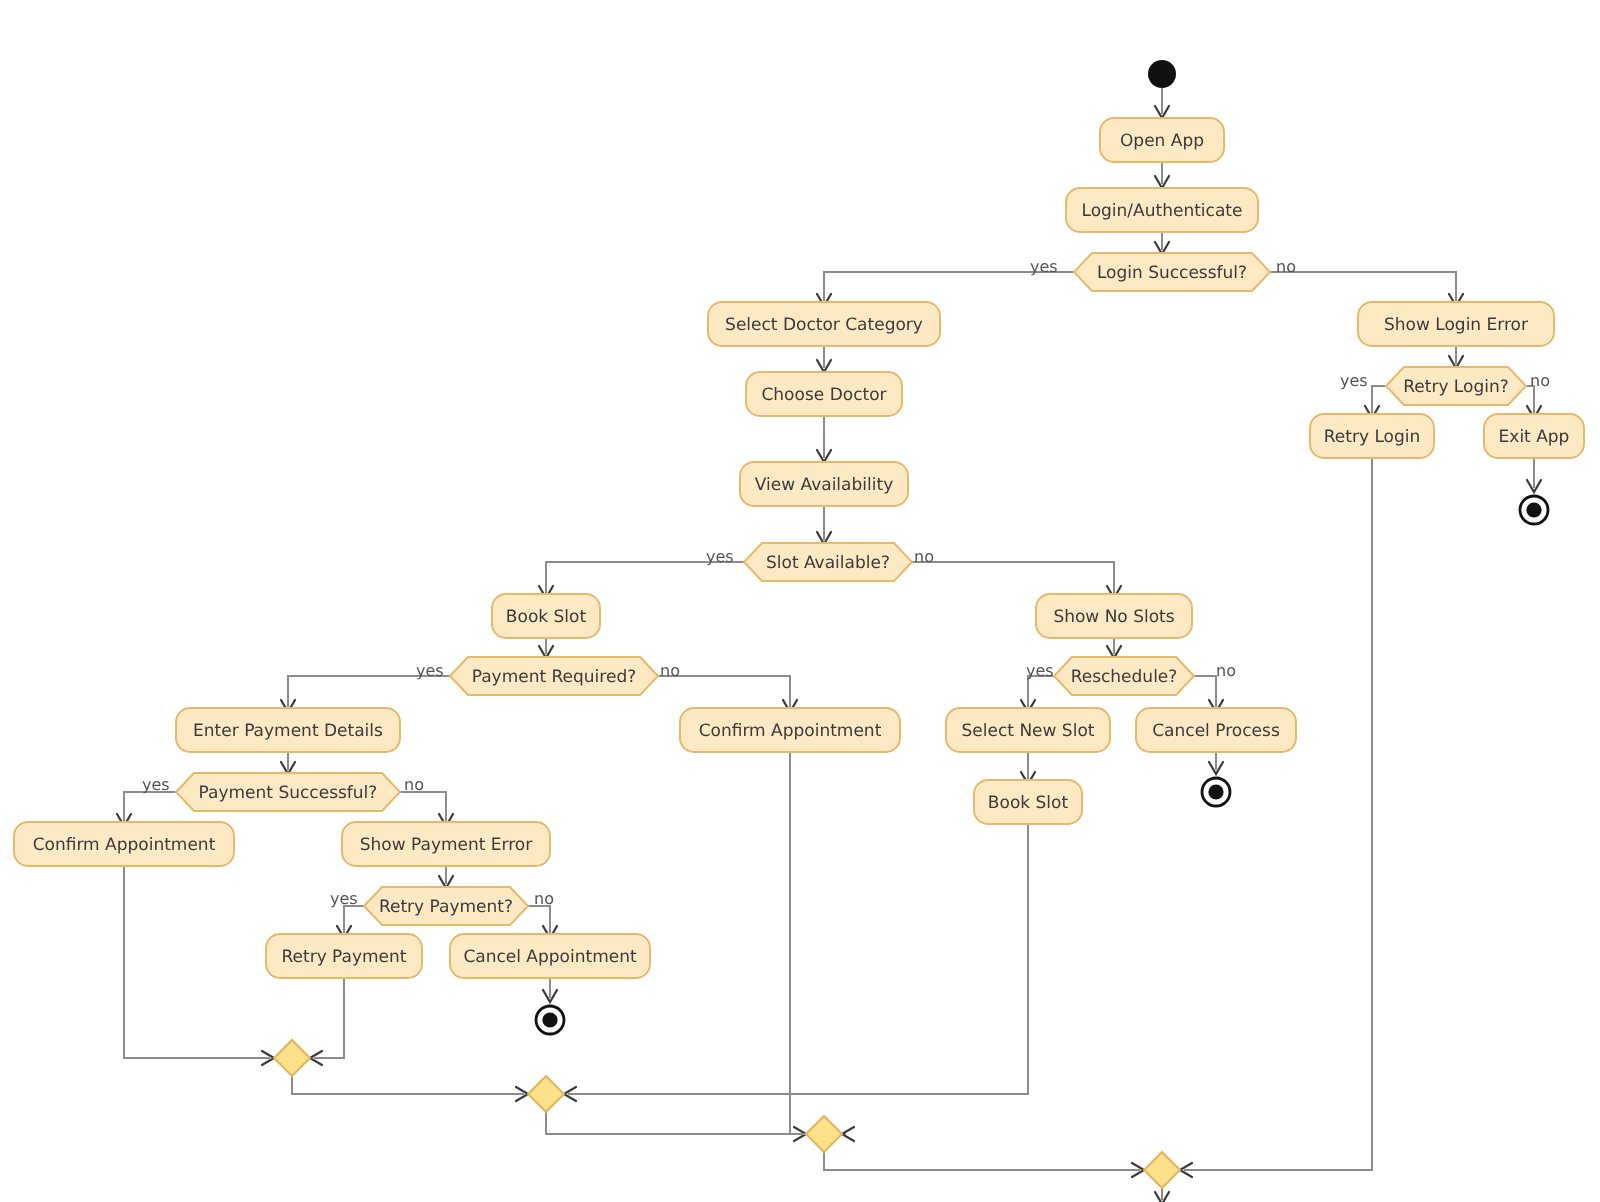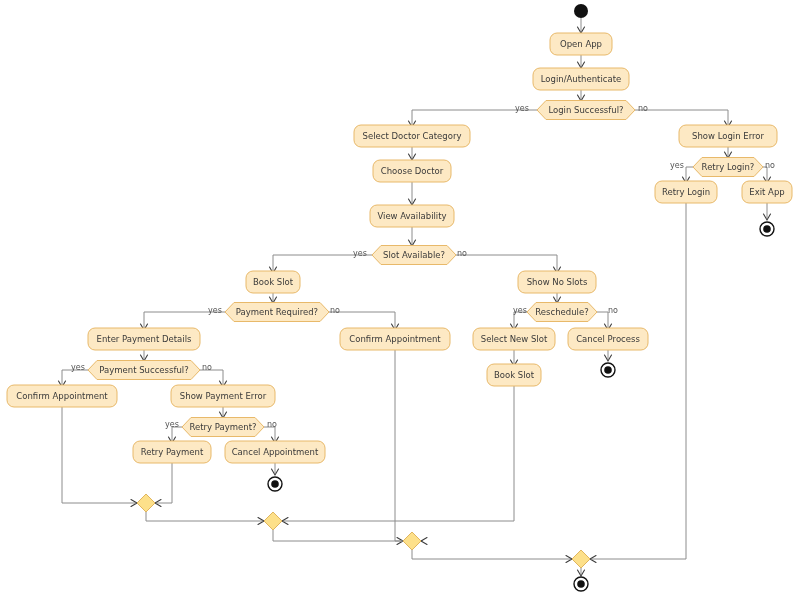--- a/index.html
+++ b/index.html
@@ -1,18 +1,18 @@
 <!DOCTYPE html>
 <html><head>
 <meta charset="utf-8">
 <style>
   html,body{margin:0;padding:0;background:#ffffff;}
   body{width:800px;height:601px;overflow:hidden;
        font-family:"DejaVu Sans","Liberation Sans",sans-serif;}
-  #diagram-root{position:relative;width:800px;height:487px;}
+  #diagram-root{position:relative;width:800px;height:487px;margin-top:26px;}
   svg{display:block;}
   .node-label{font-size:8.5px;fill:#3a3a3a;font-family:"DejaVu Sans","Liberation Sans",sans-serif;
               dominant-baseline:middle;text-anchor:middle;}
   .edge-label{font-size:8px;fill:#555555;font-family:"DejaVu Sans","Liberation Sans",sans-serif;
               dominant-baseline:middle;}
   .act-shape{fill:#fde9c4;stroke:#e8b96a;stroke-width:1;}
   .dec-shape{fill:#fde9c4;stroke:#e8b96a;stroke-width:1;}
   .mrg-shape{fill:#fde08a;stroke:#e0b55e;stroke-width:1;}
   .edge-line{stroke:#8c8c8c;stroke-width:1;fill:none;}
   .arrow-head{fill:none;stroke:#3b3b3b;stroke-width:1.1;stroke-linecap:round;}

